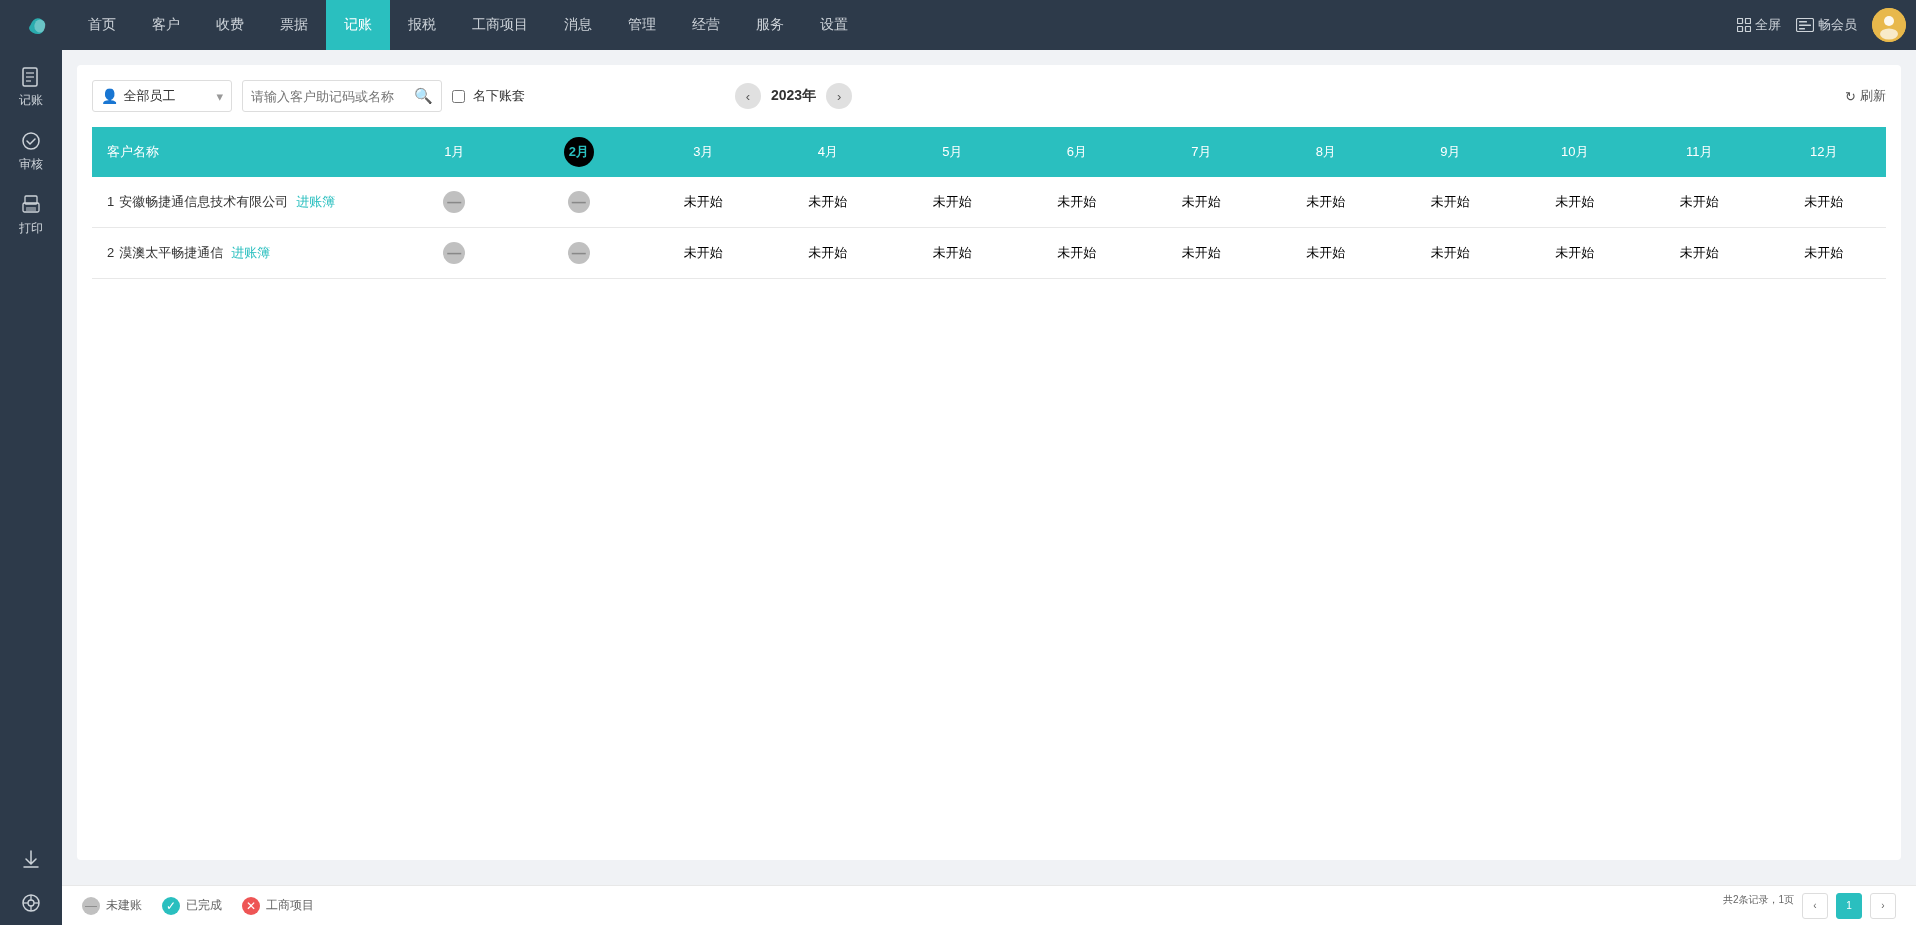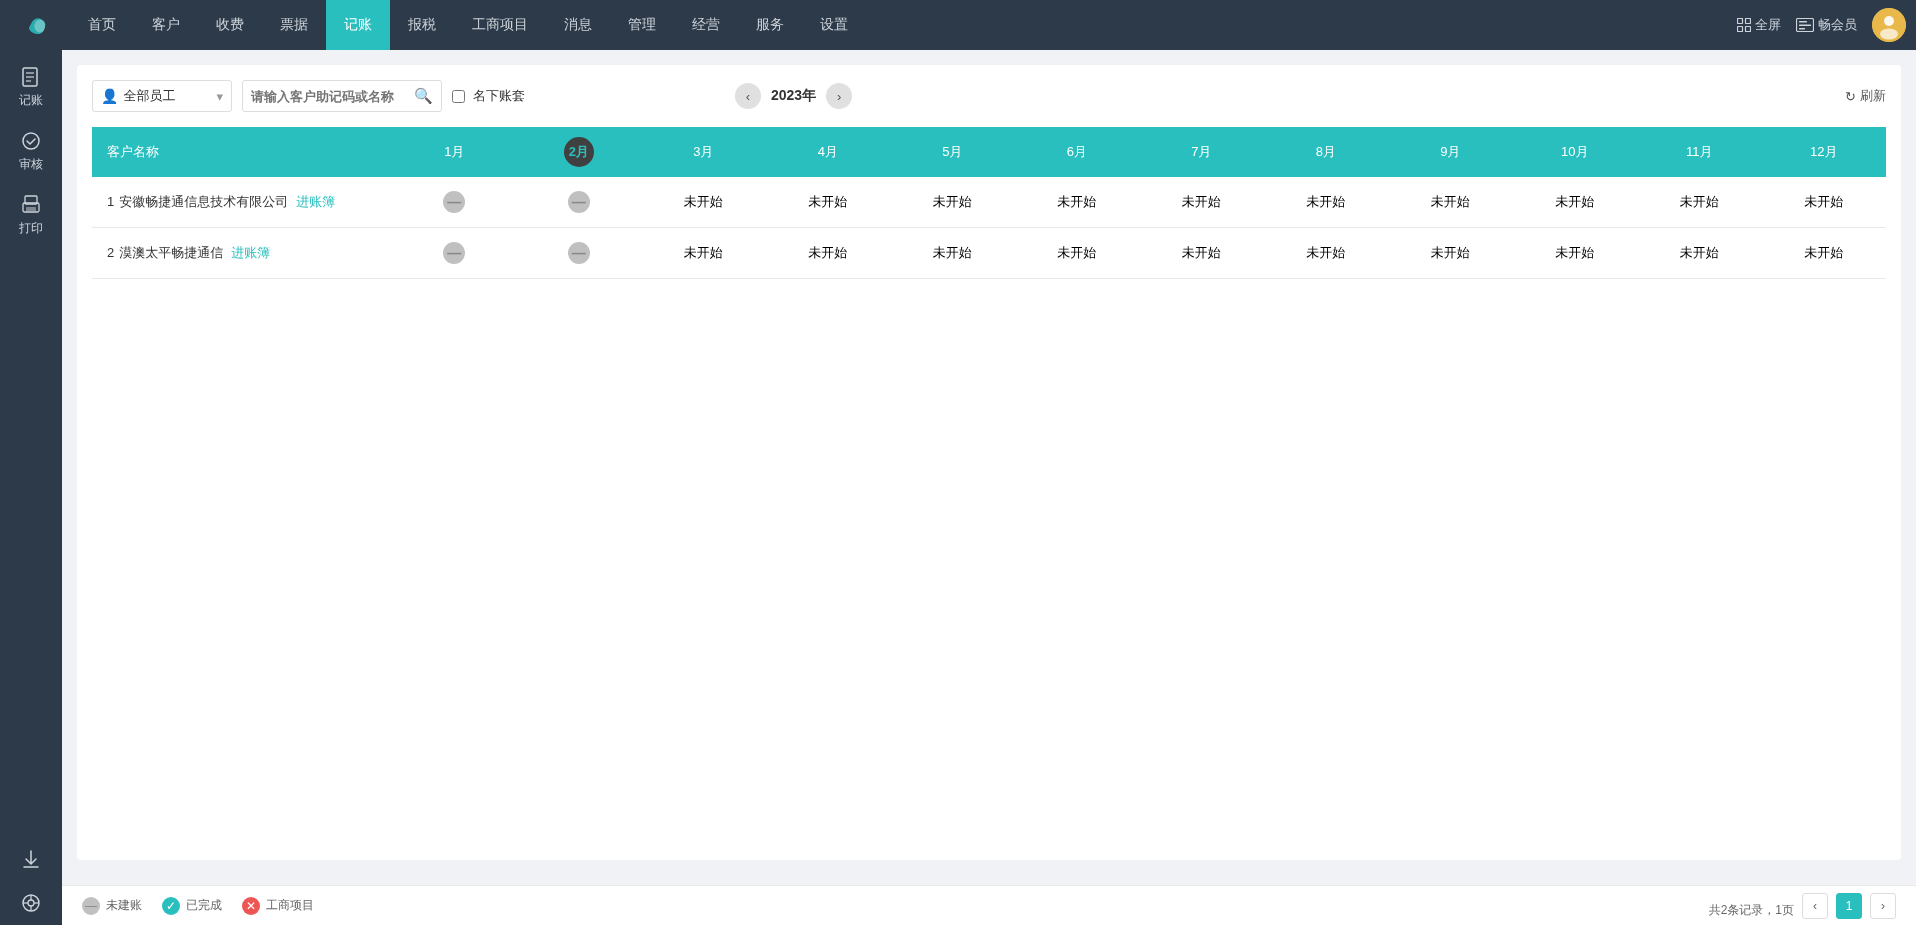--- a/index.html
+++ b/index.html
@@ -164,21 +164,20 @@
       padding: 0 8px;
       width: 200px;
       background: #fff;
     }
     .search-input-wrap input {
       border: none;
       outline: none;
       font-size: 13px;
       width: 100%;
       color: #be185d;
-      font-weight: bold;
     }
     .search-btn {
       color: #999;
       cursor: pointer;
       font-size: 15px;
     }
     .checkbox-wrap {
       display: flex;
       align-items: center;
       gap: 8px;
@@ -235,21 +234,21 @@
     }
     .account-table thead th.active-month {
       position: relative;
     }
     .month-circle {
       display: inline-flex;
       align-items: center;
       justify-content: center;
       width: 30px; height: 30px;
       border-radius: 50%;
-      background: #404040;
+      background: #000000;
       color: #2abfbf;
       font-weight: bold;
     }
     .account-table tbody tr {
       border-bottom: 1px solid #e8e8e8;
     }
     .account-table tbody td {
       padding: 14px 5px;
       text-align: center;
       font-size: 13px;
@@ -311,23 +310,23 @@
       color: #fff; font-size: 12px;
     }
     .legend-dot-red {
       width: 18px; height: 18px; border-radius: 50%; background: #e55;
       display: flex; align-items: center; justify-content: center;
       color: #fff; font-size: 12px;
     }
     .pagination {
       margin-left: auto;
       display: flex;
-      align-items: flex-end;
+      align-items: flex-start;
       gap: 8px;
-      font-size: 12px;
+      font-size: 10px;
       color: #666;
     }
     .page-btn {
       width: 26px; height: 26px;
       border: 1px solid #ddd;
       border-radius: 3px;
       display: flex; align-items: center; justify-content: center;
       cursor: pointer;
       color: #666;
       background: #fff;

